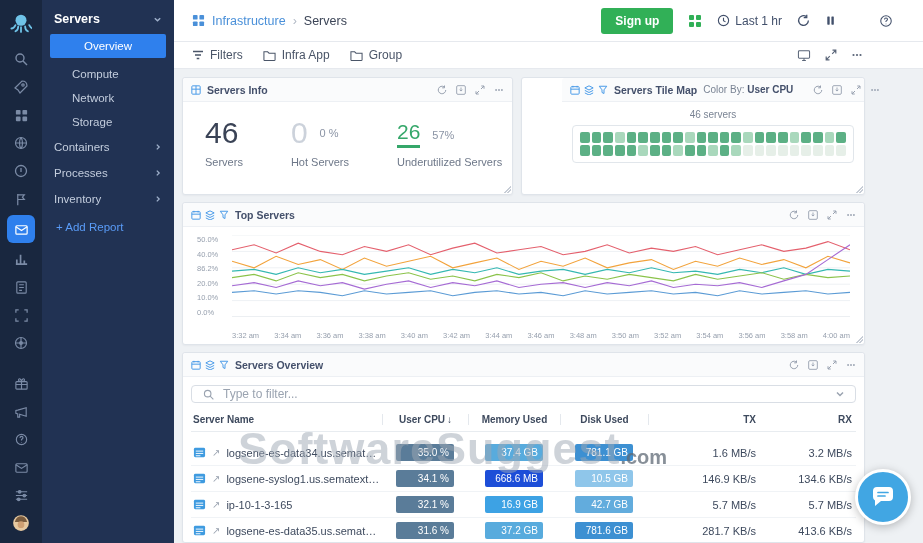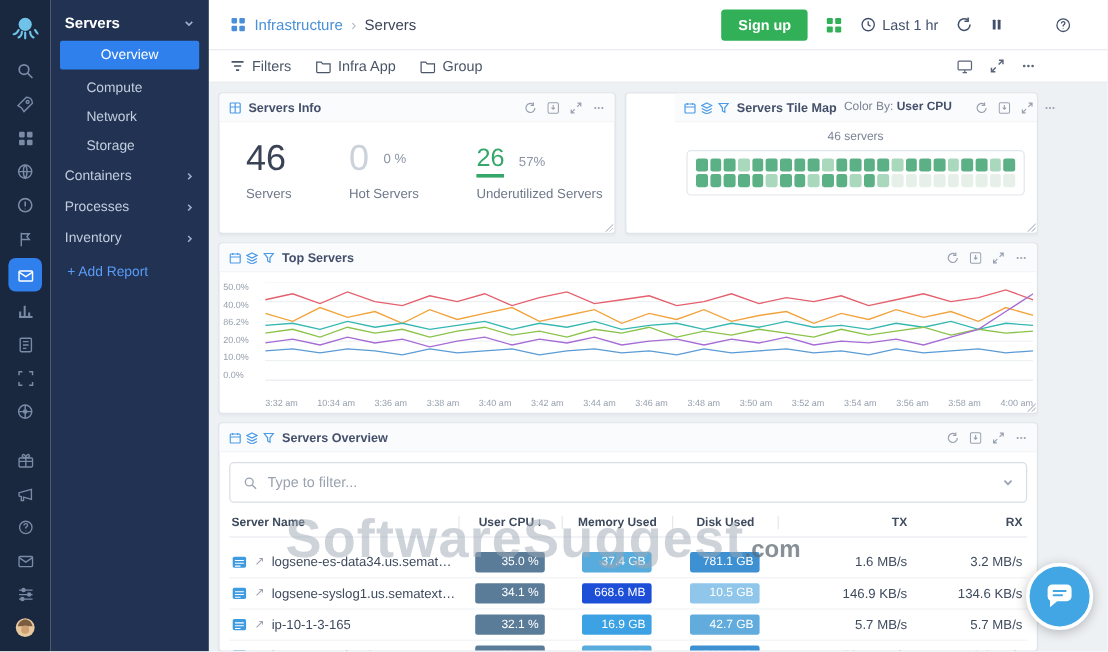--- a/index.html
+++ b/index.html
@@ -65,29 +65,29 @@
   .sx{font-size:11px;color:#8b94a5;}
   .slab{font-size:11px;color:#6e7889;margin-top:8px;white-space:nowrap;}
 
   
   .tilebody{padding:7px 10px;display:flex;flex-direction:column;align-items:center;gap:5px;flex:1;}
   .tcount{font-size:10px;color:#7a8494;}
   .tilebox{border:1px solid #e1e6eb;border-radius:4px;padding:6px 7px;display:grid;grid-template-columns:repeat(23,1fr);gap:2px;width:100%;}
   .t{height:11px;border-radius:2px;cursor:pointer;}
 
   
-  .chartbody{padding:8px 3px 4px;display:flex;flex-direction:column;flex:1;min-height:0;}
+  .chartbody{padding:8px 14px 4px;display:flex;flex-direction:column;flex:1;min-height:0;}
   .chartrow{display:flex;gap:5px;flex:1;}
   .ylab{width:30px;height:82px;display:flex;flex-direction:column;justify-content:space-between;font-size:7.5px;color:#97a0ae;}
   .chartsvg{flex:1;height:82px;}
   .xlab{display:flex;justify-content:space-between;margin-left:35px;font-size:7.5px;color:#97a0ae;padding-top:4px;}
 
   
   .ovwbody{padding:8px;display:flex;flex-direction:column;gap:8px;flex:1;min-height:0;overflow:hidden;}
-  .filter{border:1px solid #d9dee5;border-radius:4px;height:34px;display:flex;align-items:center;padding:0 10px;gap:8px;color:#9aa3b0;flex:0 0 auto;}
+  .filter{border:1px solid #d9dee5;border-radius:4px;height:18px;display:flex;align-items:center;padding:0 10px;gap:8px;color:#9aa3b0;flex:0 0 auto;}
   .filter input{border:none;outline:none;flex:1;font-size:12px;color:#3e4a5e;}
   .filter input::placeholder{color:#9aa3b0;}
   .thead{display:flex;align-items:center;font-size:10px;font-weight:bold;color:#3e4a5e;border-bottom:1px solid #e8ecf0;padding:3px 0 6px;flex:0 0 auto;}
   .th{white-space:nowrap;}
   .th.sep{border-left:1px solid #e4e8ed;}
   .c-name{flex:1;display:flex;align-items:center;gap:6px;padding-left:2px;min-width:0;}
   .c-cpu{width:86px;display:flex;justify-content:center;}
   .c-mem{width:92px;display:flex;justify-content:center;}
   .c-disk{width:88px;display:flex;justify-content:center;}
   .c-tx{width:108px;text-align:right;}
@@ -584,21 +584,21 @@
                 <polyline points="0.0,14.8 23.6,9.8 47.1,18.0 70.7,8.2 94.3,16.4 117.9,19.7 141.4,11.5 165.0,16.4 188.6,9.8 212.1,19.7 235.7,13.1 259.3,8.2 282.9,18.0 306.4,14.8 330.0,11.5 353.6,19.7 377.1,16.4 400.7,9.8 424.3,18.0 447.9,13.1 471.4,16.4 495.0,11.5 518.6,19.7 542.1,14.8 565.7,9.8 589.3,16.4 612.9,13.1 636.4,6.6 660.0,14.8" fill="none" stroke="#e4606d" stroke-width="1.1" vector-effect="non-scaling-stroke"></polyline>
                 <polyline points="0.0,26.2 23.6,32.8 47.1,21.3 70.7,29.5 94.3,24.6 117.9,34.4 141.4,23.0 165.0,31.2 188.6,26.2 212.1,21.3 235.7,32.8 259.3,27.9 282.9,23.0 306.4,34.4 330.0,26.2 353.6,31.2 377.1,23.0 400.7,32.8 424.3,27.9 447.9,24.6 471.4,34.4 495.0,26.2 518.6,31.2 542.1,23.0 565.7,29.5 589.3,24.6 612.9,32.8 636.4,21.3 660.0,27.9" fill="none" stroke="#f2a33c" stroke-width="1.1" vector-effect="non-scaling-stroke"></polyline>
                 <polyline points="0.0,36.1 23.6,34.4 47.1,39.4 70.7,32.8 94.3,37.7 117.9,34.4 141.4,39.4 165.0,36.1 188.6,32.8 212.1,39.4 235.7,34.4 259.3,37.7 282.9,32.8 306.4,39.4 330.0,36.1 353.6,34.4 377.1,39.4 400.7,34.4 424.3,37.7 447.9,32.8 471.4,37.7 495.0,36.1 518.6,39.4 542.1,34.4 565.7,37.7 589.3,32.8 612.9,39.4 636.4,34.4 660.0,36.1" fill="none" stroke="#35b8b2" stroke-width="1.1" vector-effect="non-scaling-stroke"></polyline>
                 <polyline points="0.0,42.6 23.6,39.4 47.1,45.9 70.7,37.7 94.3,42.6 117.9,39.4 141.4,45.9 165.0,41.0 188.6,37.7 212.1,44.3 235.7,41.0 259.3,45.9 282.9,39.4 306.4,42.6 330.0,37.7 353.6,45.9 377.1,41.0 400.7,44.3 424.3,39.4 447.9,42.6 471.4,45.9 495.0,39.4 518.6,44.3 542.1,41.0 565.7,37.7 589.3,44.3 612.9,39.4 636.4,42.6 660.0,41.0" fill="none" stroke="#8bc34a" stroke-width="1.1" vector-effect="non-scaling-stroke"></polyline>
                 <polyline points="0.0,50.8 23.6,47.6 47.1,52.5 70.7,45.9 94.3,50.8 117.9,47.6 141.4,54.1 165.0,49.2 188.6,45.9 212.1,52.5 235.7,47.6 259.3,50.8 282.9,45.9 306.4,52.5 330.0,49.2 353.6,47.6 377.1,52.5 400.7,47.6 424.3,50.8 447.9,45.9 471.4,52.5 495.0,49.2 518.6,50.8 542.1,47.6 565.7,52.5 589.3,45.9 612.9,39.4 636.4,24.6 660.0,9.8" fill="none" stroke="#a66bd4" stroke-width="1.1" vector-effect="non-scaling-stroke"></polyline>
                 <polyline points="0.0,57.4 23.6,55.8 47.1,59.0 70.7,55.8 94.3,57.4 117.9,60.7 141.4,55.8 165.0,59.0 188.6,57.4 212.1,55.8 235.7,60.7 259.3,57.4 282.9,55.8 306.4,59.0 330.0,57.4 353.6,60.7 377.1,55.8 400.7,59.0 424.3,57.4 447.9,55.8 471.4,59.0 495.0,57.4 518.6,60.7 542.1,55.8 565.7,59.0 589.3,57.4 612.9,55.8 636.4,59.0 660.0,57.4" fill="none" stroke="#5b9bd5" stroke-width="1.1" vector-effect="non-scaling-stroke"></polyline>
               </svg>
           </div>
           <div class="xlab">
               <span>3:32 am</span>
-              <span>10:34 am</span>
+              <span>3:34 am</span>
               <span>3:36 am</span>
               <span>3:38 am</span>
               <span>3:40 am</span>
               <span>3:42 am</span>
               <span>3:44 am</span>
               <span>3:46 am</span>
               <span>3:48 am</span>
               <span>3:50 am</span>
               <span>3:52 am</span>
               <span>3:54 am</span>

